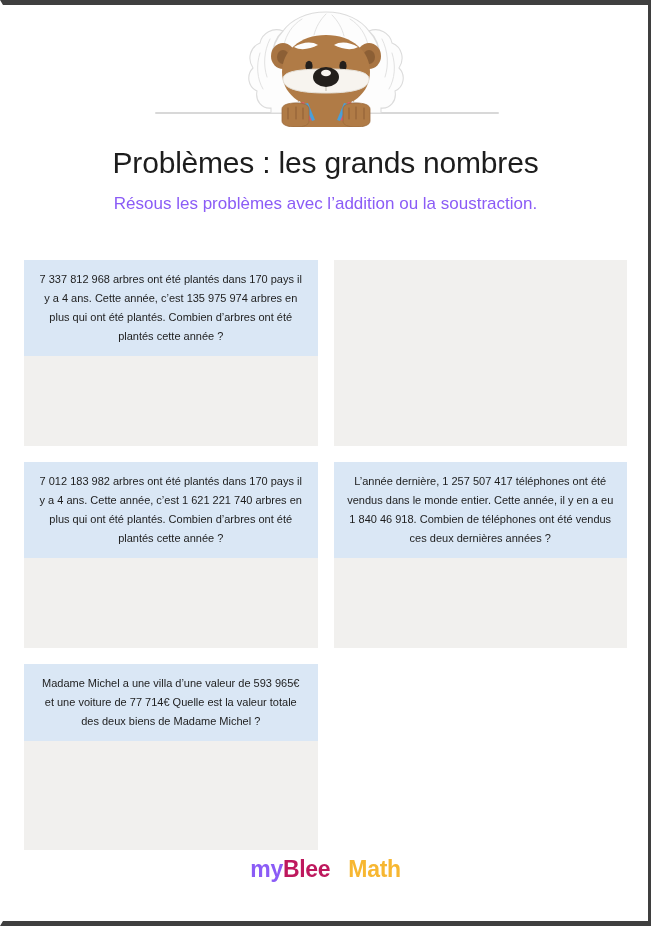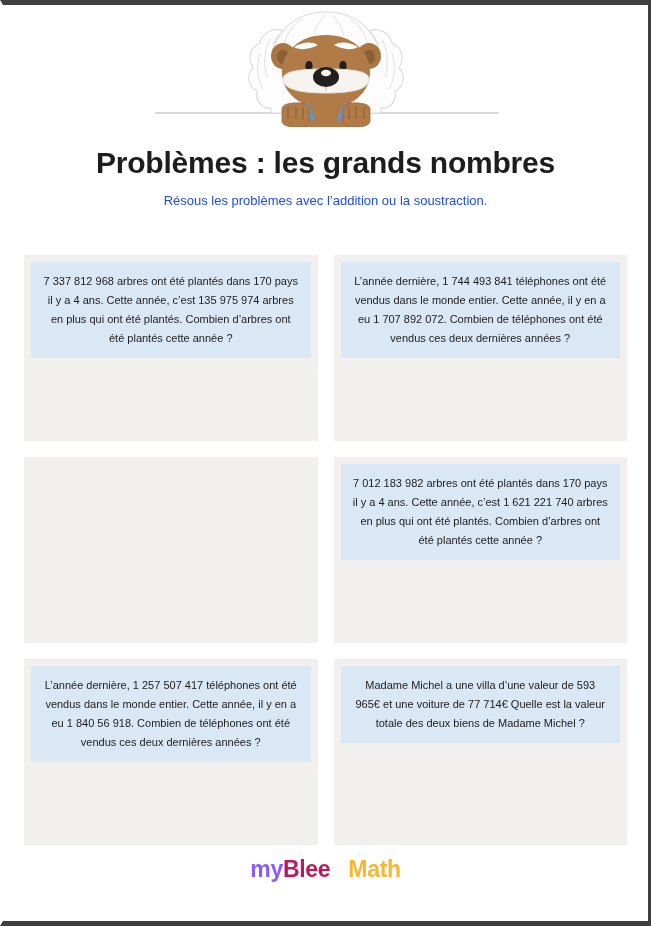--- a/index.html
+++ b/index.html
@@ -50,46 +50,45 @@
     border-radius: 1px;
   }
 
   
   .title-block {
     text-align: center;
     padding-top: 18px;
   }
   .page-title {
     font-size: 30px;
-    font-weight: 700;
+    font-weight: 400;
     color: #1d1d1d;
     letter-spacing: -0.2px;
     margin: 0;
     line-height: 1.2;
   }
   .page-subtitle {
-    font-size: 13px;
+    font-size: 17px;
     font-weight: 400;
-    color: #1d4ed8;
+    color: #8b5cf6;
     margin: 12px 0 0 0;
     line-height: 1.3;
   }
 
   
   .problems {
     margin-top: 45px;
     padding: 0 21px 0 21px;
     display: grid;
     grid-template-columns: 1fr 1fr;
     column-gap: 16px;
     row-gap: 16px;
   }
   .problem-card {
     background: #f1f0ee;
-    padding: 7px;
     box-sizing: border-box;
     height: 186px;
     display: flex;
     flex-direction: column;
   }
   .problem-statement {
     background: #dae7f5;
     color: #1d1d1d;
     font-size: 11px;
     line-height: 1.72;
@@ -205,36 +204,32 @@
     <p class="page-subtitle">Résous les problèmes avec l’addition ou la soustraction.</p>
   </div>
 
   <div class="problems">
 
     <div class="problem-card">
       <div class="problem-statement">7 337 812 968 arbres ont été plantés dans 170 pays il y a 4 ans. Cette année, c’est 135 975 974 arbres en plus qui ont été plantés. Combien d’arbres ont été plantés cette année ?</div>
       <div class="problem-answer-area"></div>
     </div>
 
-    <div class="problem-card">
-      <div class="problem-statement">L’année dernière, 1 744 493 841 téléphones ont été vendus dans le monde entier. Cette année, il y en a eu 1 707 892 072. Combien de téléphones ont été vendus ces deux dernières années ?</div>
-      <div class="problem-answer-area"></div>
-    </div>
 
     <div class="problem-card">
       <div class="problem-answer-area"></div>
     </div>
 
     <div class="problem-card">
       <div class="problem-statement">7 012 183 982 arbres ont été plantés dans 170 pays il y a 4 ans. Cette année, c’est 1 621 221 740 arbres en plus qui ont été plantés. Combien d’arbres ont été plantés cette année ?</div>
       <div class="problem-answer-area"></div>
     </div>
 
     <div class="problem-card">
-      <div class="problem-statement">L’année dernière, 1 257 507 417 téléphones ont été vendus dans le monde entier. Cette année, il y en a eu 1 840 56 918. Combien de téléphones ont été vendus ces deux dernières années ?</div>
+      <div class="problem-statement">L’année dernière, 1 257 507 417 téléphones ont été vendus dans le monde entier. Cette année, il y en a eu 1 840 46 918. Combien de téléphones ont été vendus ces deux dernières années ?</div>
       <div class="problem-answer-area"></div>
     </div>
 
     <div class="problem-card">
       <div class="problem-statement">Madame Michel a une villa d’une valeur de 593 965€ et une voiture de 77 714€ Quelle est la valeur totale des deux biens de Madame Michel ?</div>
       <div class="problem-answer-area"></div>
     </div>
 
   </div>
 

